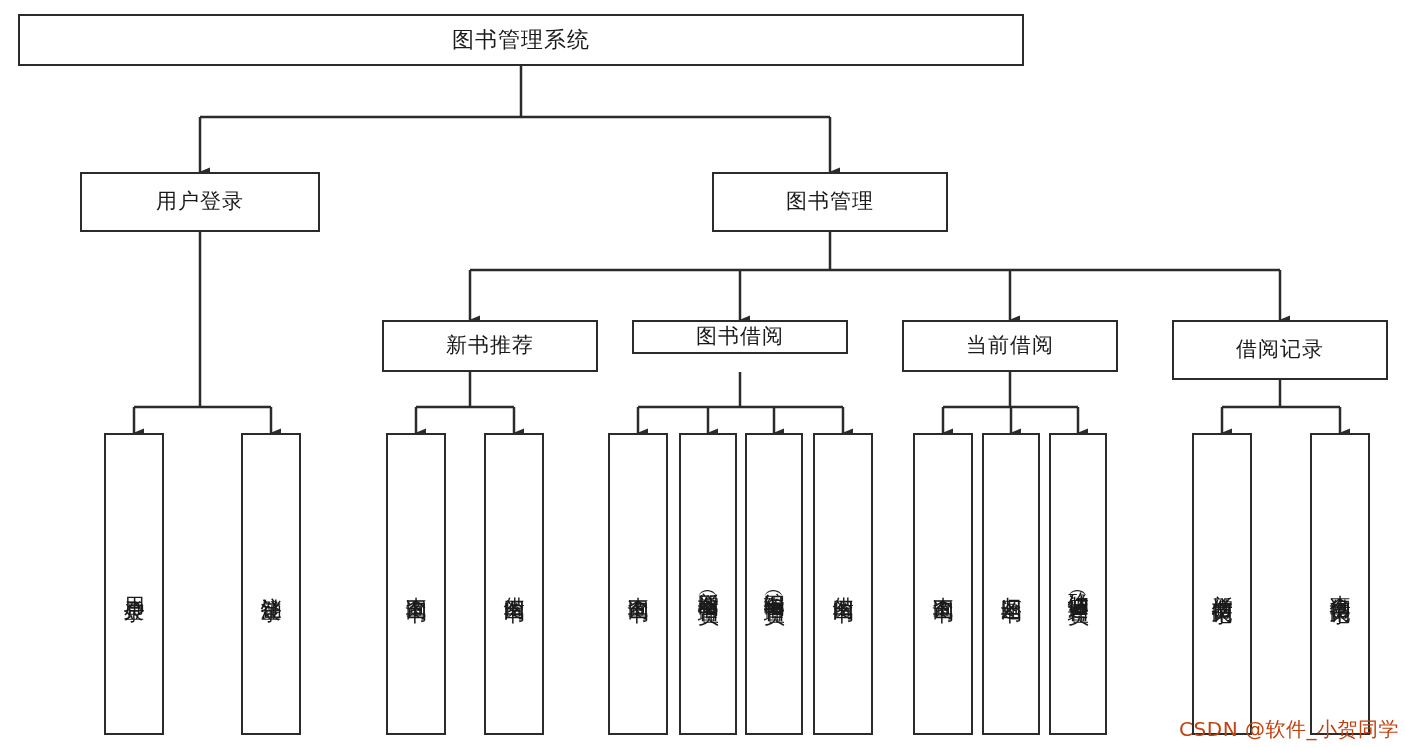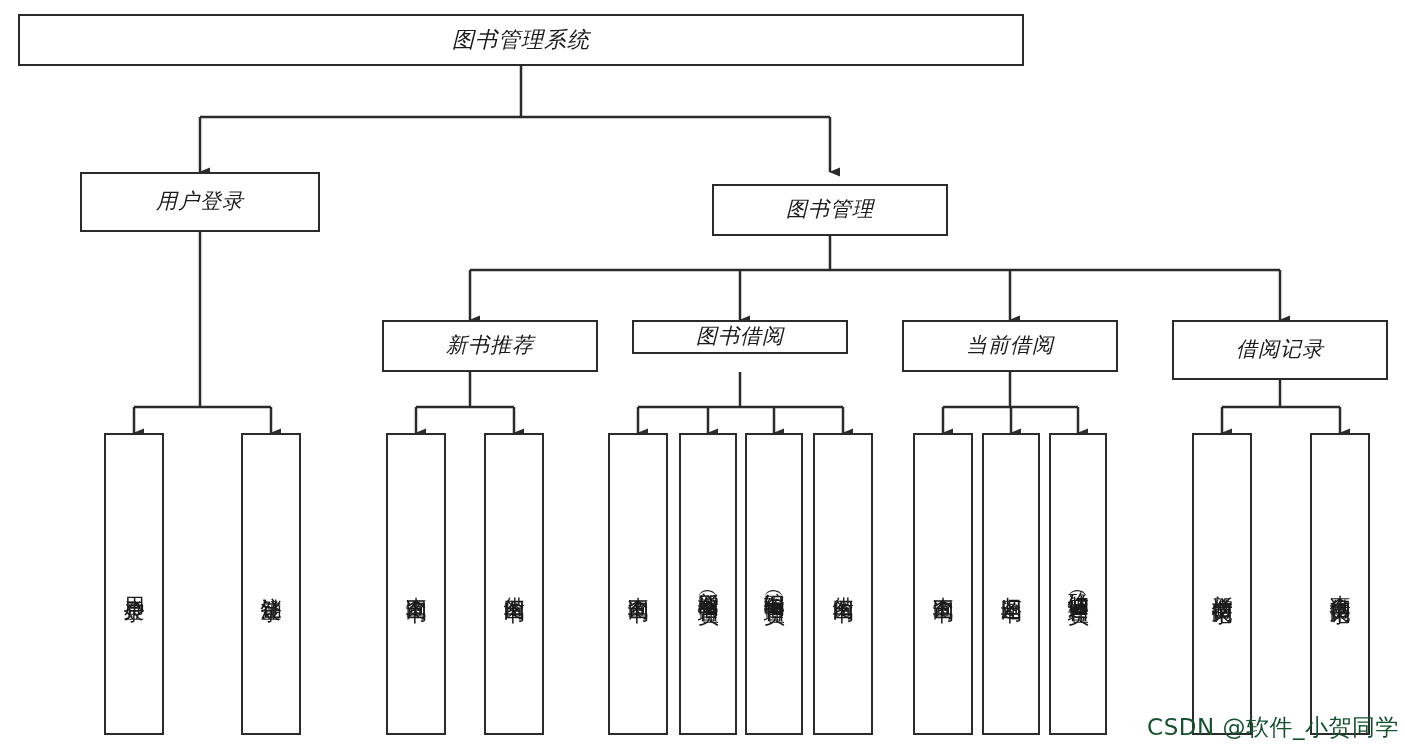--- a/index.html
+++ b/index.html
@@ -33,21 +33,20 @@
     background: #ffffff;
     display: flex;
     align-items: center;
     justify-content: center;
     color: #1a1a1a;
   }
   .node.horiz {
     font-size: 21px;
     letter-spacing: 1px;
     line-height: 1.2;
-    font-style: italic;
   }
   .node.root {
     font-size: 22px;
   }
   .node.leaf {
     align-items: center;
     justify-content: center;
   }
   .vtext {
     writing-mode: vertical-rl;
@@ -55,22 +54,22 @@
     font-size: 21px;
     line-height: 1.35;
     letter-spacing: 2px;
     white-space: nowrap;
     color: #1a1a1a;
   }
   .watermark {
     position: absolute;
     right: 6px;
     bottom: 4px;
-    font-size: 23px;
-    color: #14532d;
+    font-size: 20px;
+    color: #c2410c;
     letter-spacing: 0.5px;
     white-space: nowrap;
     font-family: "DejaVu Sans", "Liberation Sans", sans-serif;
   }
 </style>
 </head>
 <body>
 
 <div id="canvas">
 
@@ -117,21 +116,21 @@
       </g>
   </svg>
 
   <div id="nodes-layer">
       <div class="node horiz root" style="left: 18px; top: 14px; width: 1006px; height: 52px;">
         <span>图书管理系统</span>
       </div>
       <div class="node horiz" style="left: 80px; top: 172px; width: 240px; height: 60px;">
         <span>用户登录</span>
       </div>
-      <div class="node horiz" style="left: 712px; top: 184px; width: 236px; height: 52px;">
+      <div class="node horiz" style="left: 712px; top: 172px; width: 236px; height: 60px;">
         <span>图书管理</span>
       </div>
       <div class="node horiz" style="left: 382px; top: 320px; width: 216px; height: 52px;">
         <span>新书推荐</span>
       </div>
       <div class="node horiz" style="left: 632px; top: 320px; width: 216px; height: 34px;">
         <span>图书借阅</span>
       </div>
       <div class="node horiz" style="left: 902px; top: 320px; width: 216px; height: 52px;">
         <span>当前借阅</span>

